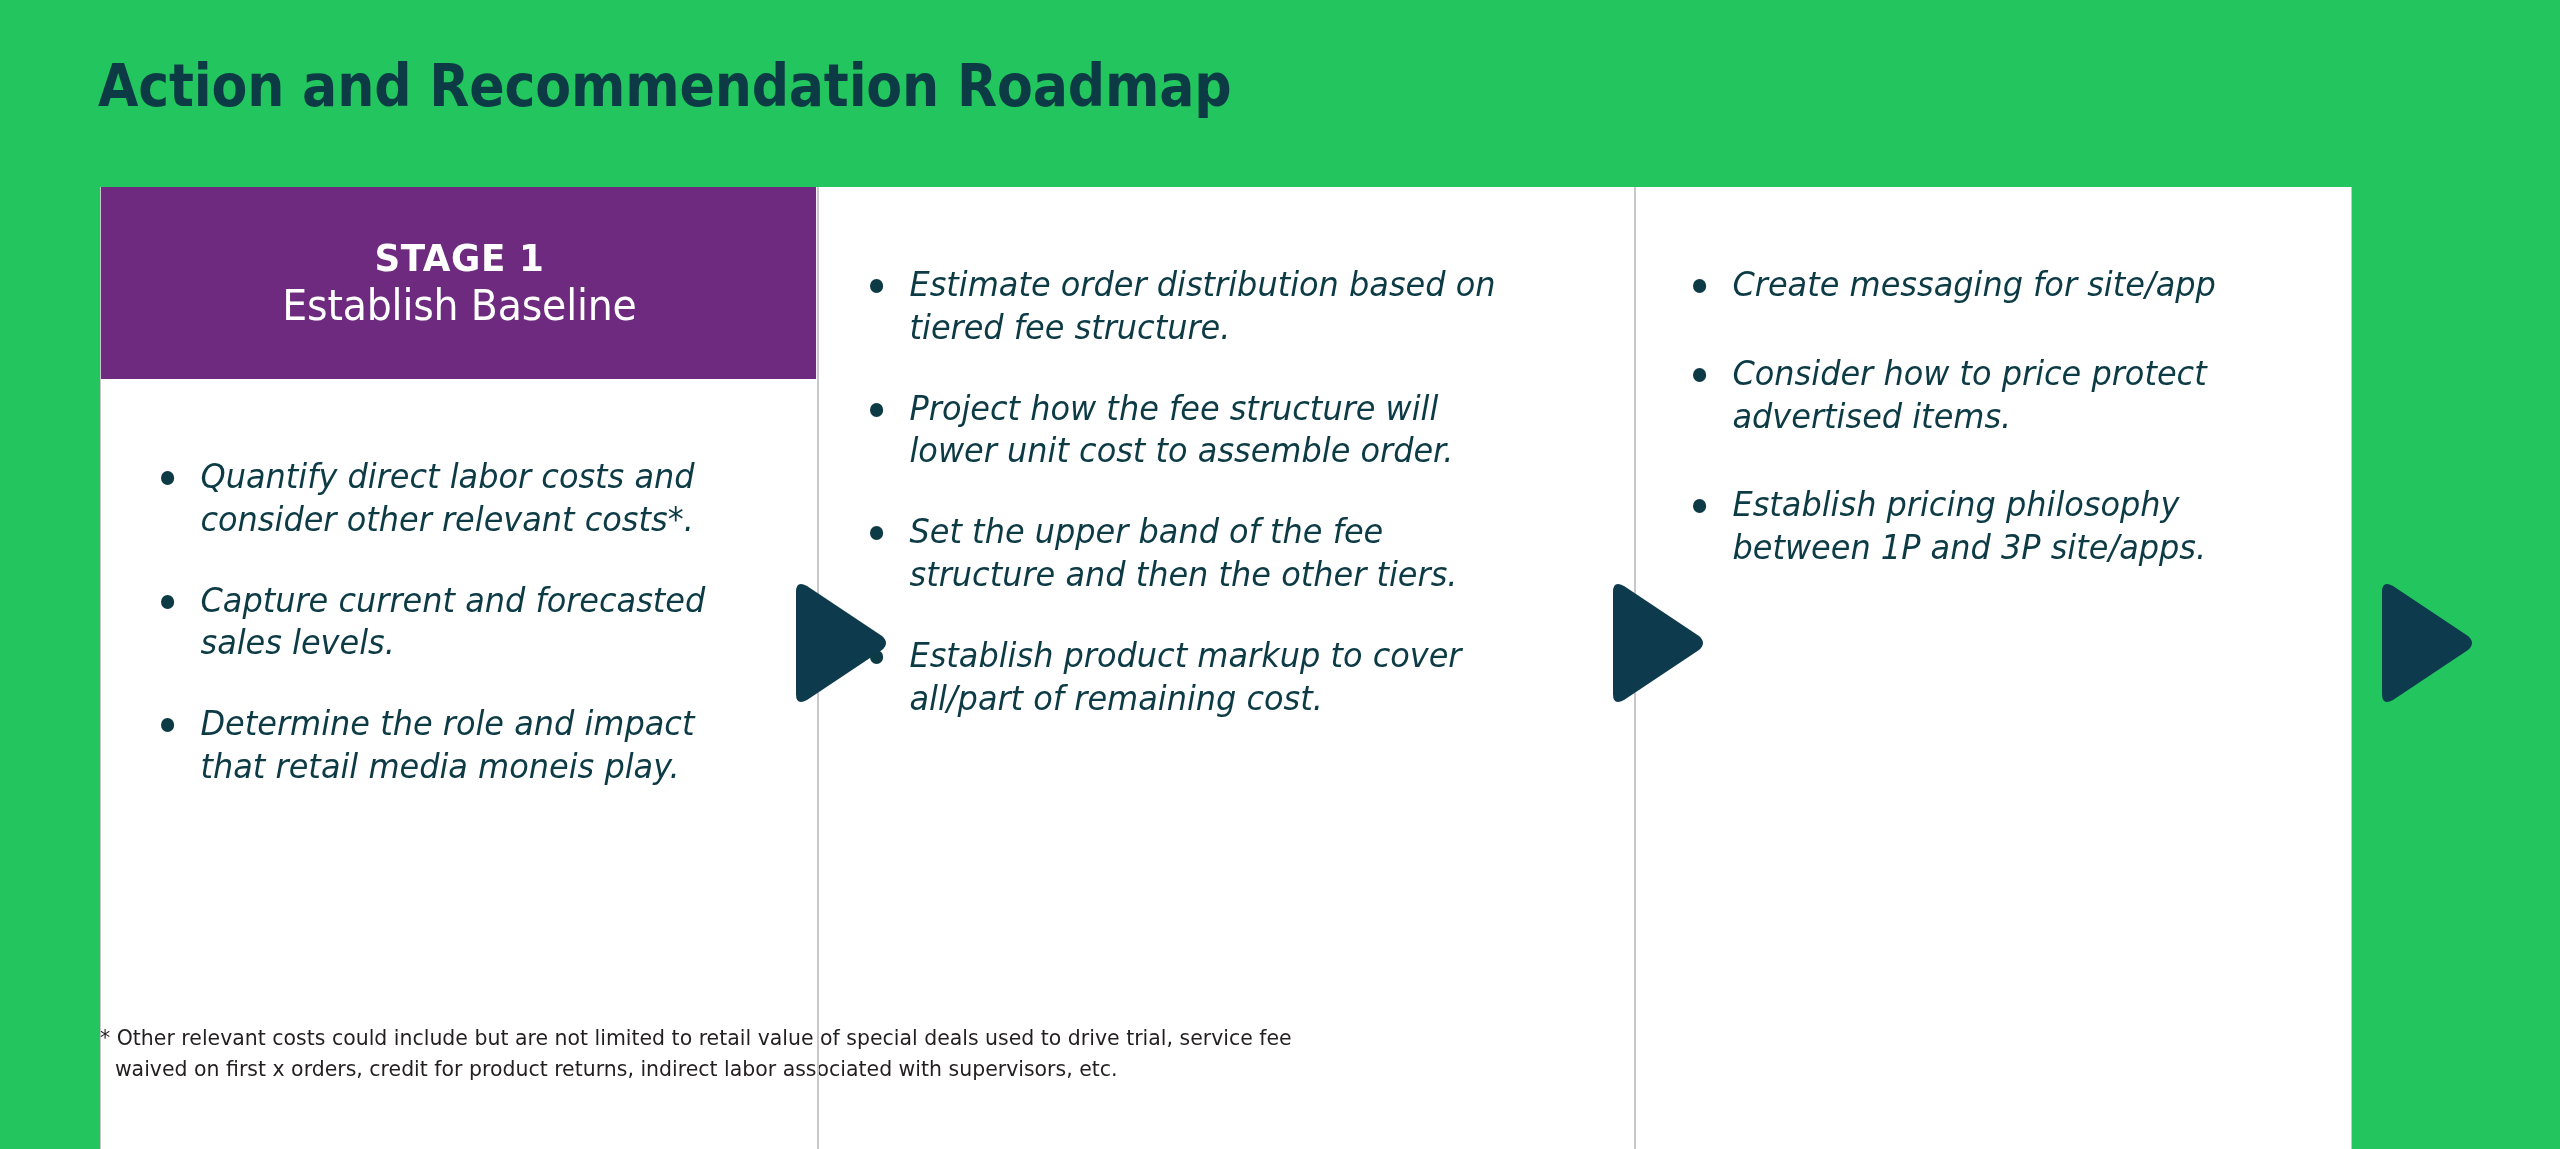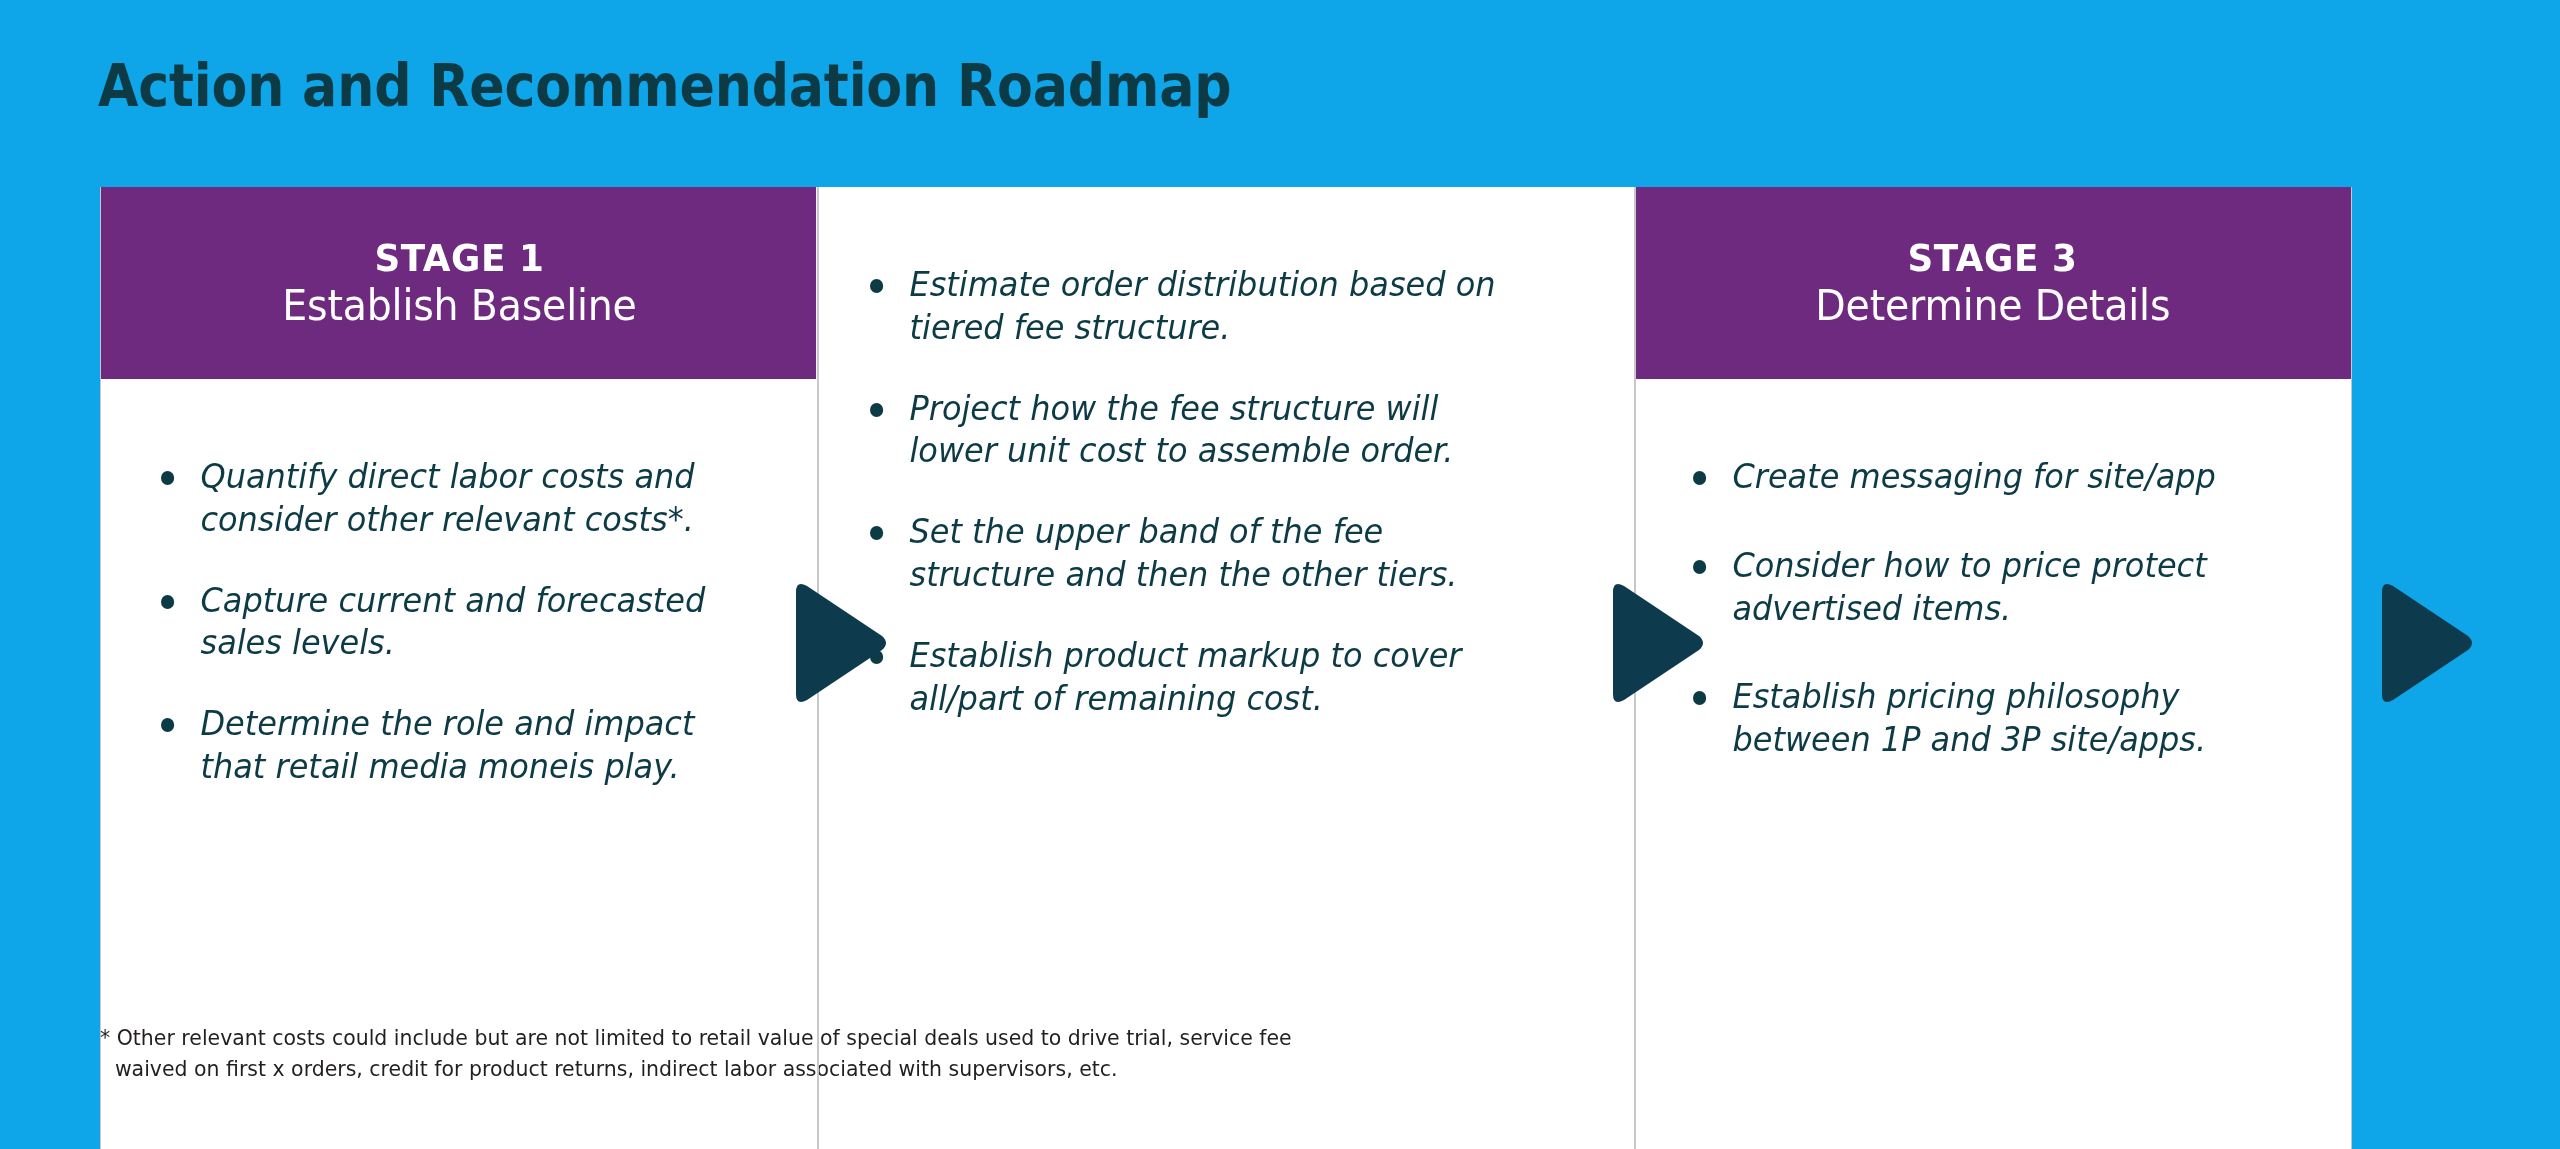--- a/index.html
+++ b/index.html
@@ -13,21 +13,21 @@
     font-family: "Liberation Sans", sans-serif;
     position: relative;
     overflow: hidden;
   }
 
   #slide {
     position: absolute;
     left: 0; top: 0;
     width: 2560px;
     height: 1149px;
-    background: #0ea5e9;
+    background: #22c55e;
   }
 
   
   #page-title {
     position: absolute;
     left: 98px;
     top: 52px;
     font-size: 58px;
     font-weight: 700;
     letter-spacing: -0.2px;
@@ -244,26 +244,20 @@
           </li>
           <li class="bullet-item">
             <span class="bullet-dot"></span>
             <span>Establish product markup to cover all/part of remaining cost.</span>
           </li>
         </ul>
       </div>
     </div>
 
     <div class="stage-column col-3">
-      <div class="stage-header">
-        <div class="hdr-inner">
-          <div class="stage-number">STAGE 3</div>
-          <div class="stage-name">Determine Details</div>
-        </div>
-      </div>
       <div class="stage-body">
         <ul class="bullet-list">
           <li class="bullet-item">
             <span class="bullet-dot"></span>
             <span>Create messaging for site/app</span>
           </li>
           <li class="bullet-item">
             <span class="bullet-dot"></span>
             <span>Consider how to  price protect advertised items.</span>
           </li>

